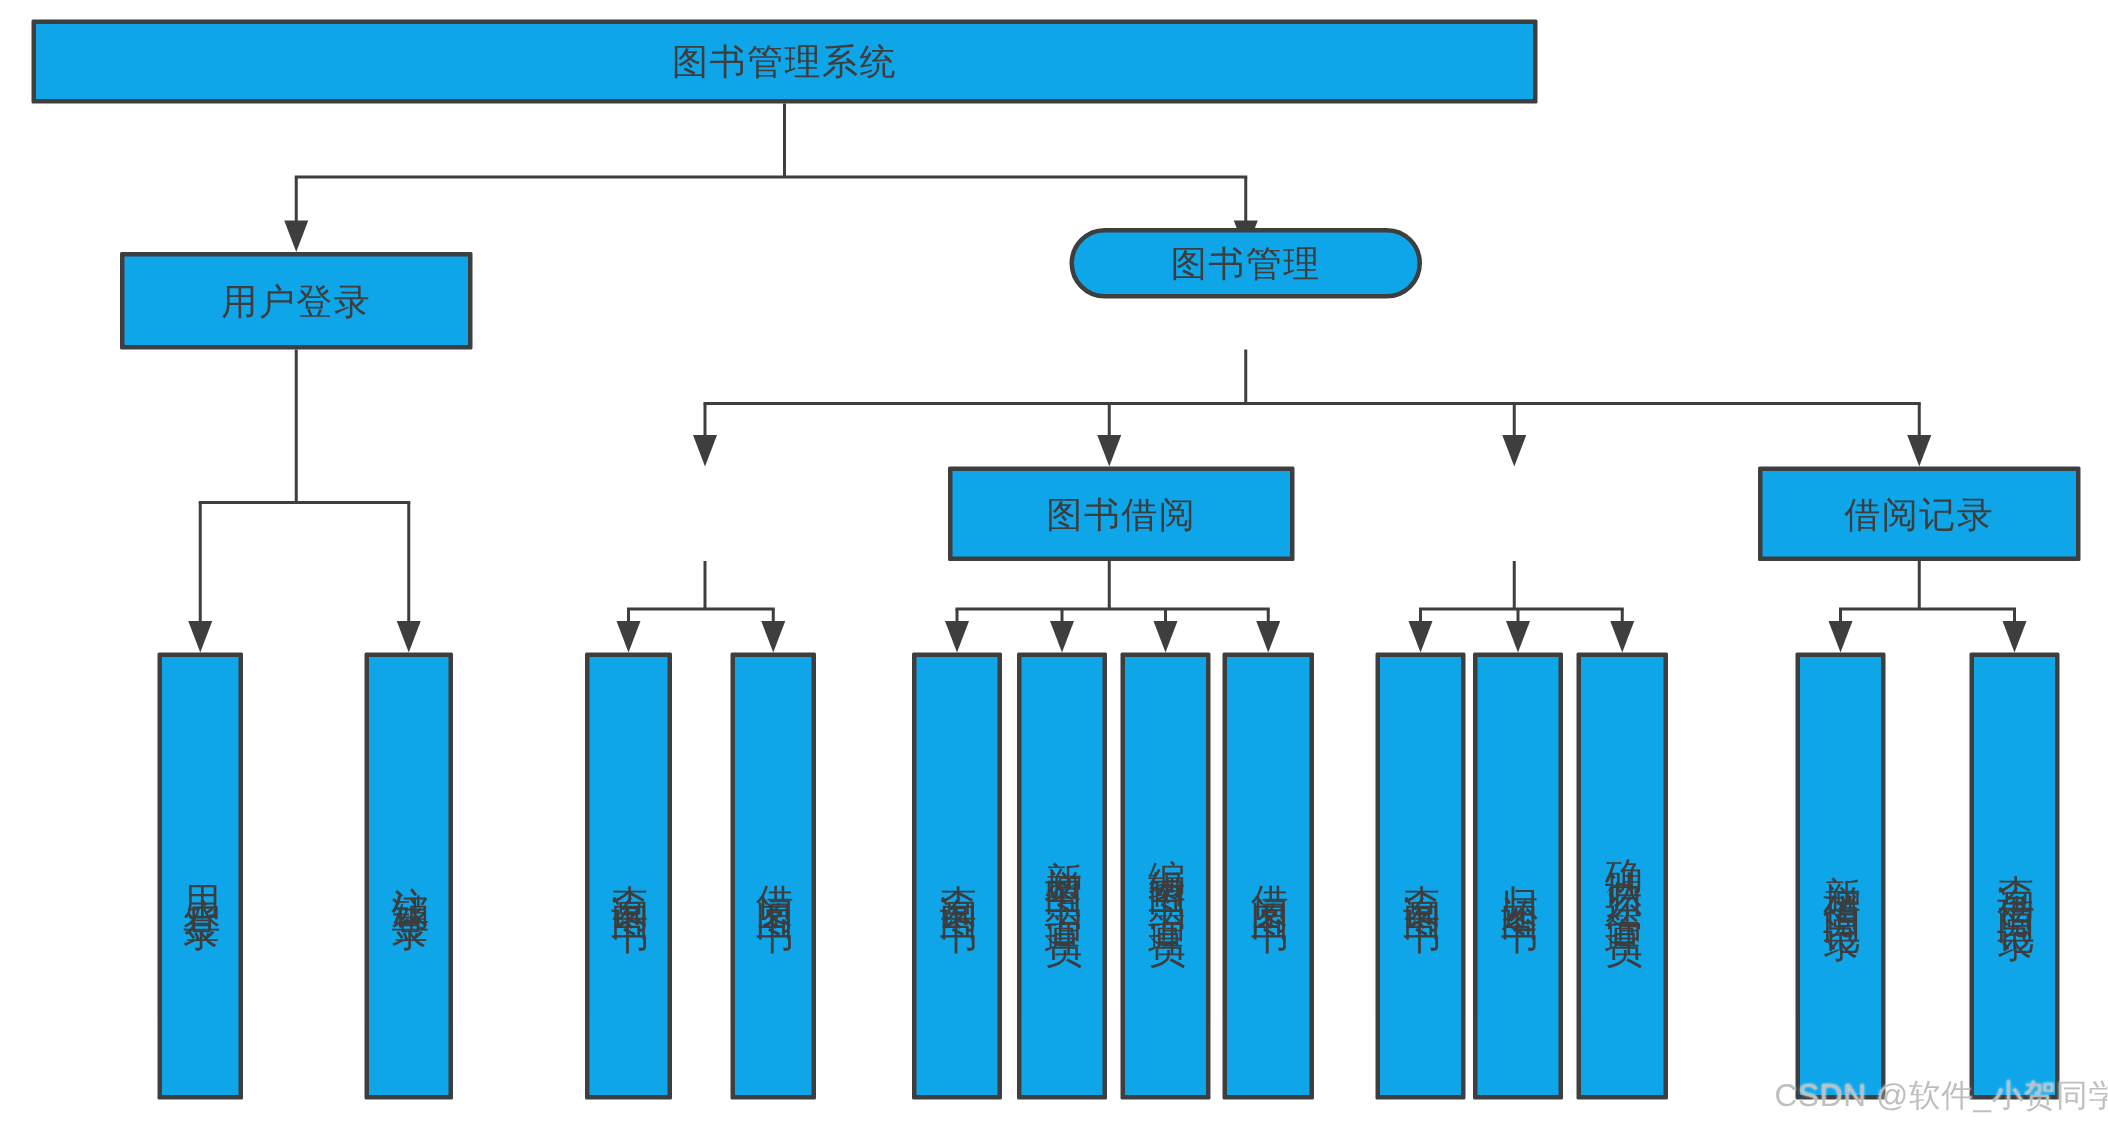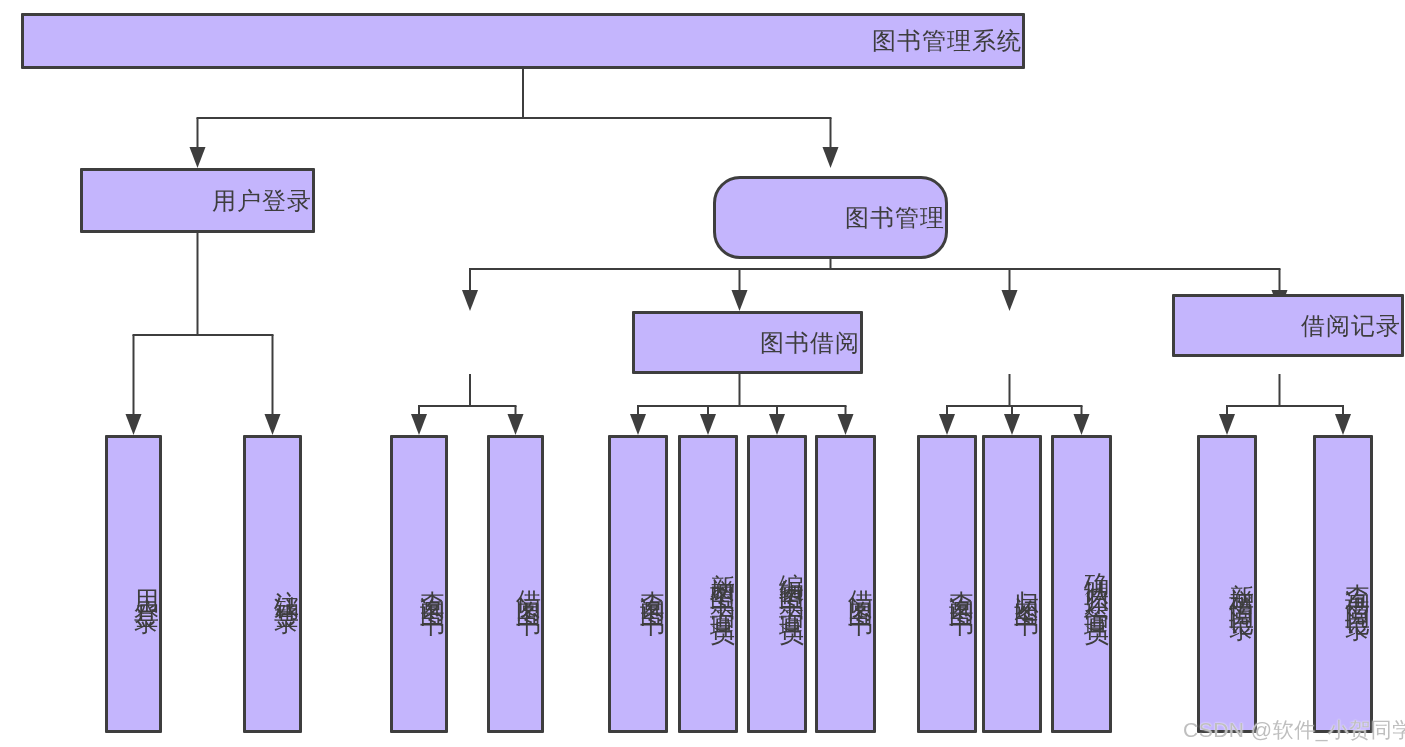--- a/index.html
+++ b/index.html
@@ -11,24 +11,24 @@
     font-family: "Liberation Sans", sans-serif;
     overflow: hidden;
   }
   .wires { position: absolute; left: 0; top: 0; width: 1405px; height: 747px; z-index: 1; }
   .wires line { stroke: var(--line, #3e3e3e); stroke-width: 2; }
   .wires polygon { fill: var(--line, #3e3e3e); }
   .node {
     position: absolute;
     box-sizing: border-box;
     border: 3px solid var(--line, #3e3e3e);
-    background: #c4b5fd;
+    background: #0ea5e9;
     display: flex;
     align-items: center;
-    justify-content: flex-end;
+    justify-content: center;
     z-index: 2;
     border-radius: 1px;
   }
   .node .label {
     color: var(--text, #3d3d3d);
     font-size: 24px;
     letter-spacing: 1px;
     white-space: nowrap;
   }
   .node.tall .label {
@@ -125,28 +125,28 @@
     </g>
   </svg>
 
   <div class="node" style="left:21px; top:13px; width:1004px; height:56px;">
     <span class="label">图书管理系统</span>
   </div>
 
   <div class="node" style="left:80px; top:168px; width:235px; height:65px;">
     <span class="label">用户登录</span>
   </div>
-  <div class="node" style="left:713px; top:176px; width:235px; height:83px;border-radius:27px;">
+  <div class="node" style="left:713px; top:152px; width:235px; height:47px;border-radius:27px;">
     <span class="label">图书管理</span>
   </div>
 
   <div class="node" style="left:632px; top:311px; width:231px; height:63px;">
     <span class="label">图书借阅</span>
   </div>
-  <div class="node" style="left:1172px; top:294px; width:232px; height:63px;">
+  <div class="node" style="left:1172px; top:311px; width:215px; height:63px;">
     <span class="label">借阅记录</span>
   </div>
 
   <div class="node tall" style="left:105px; top:435px; width:57px; height:298px;">
     <span class="label">用户登录</span>
   </div>
   <div class="node tall" style="left:243px; top:435px; width:59px; height:298px;">
     <span class="label">注销登录</span>
   </div>
 

